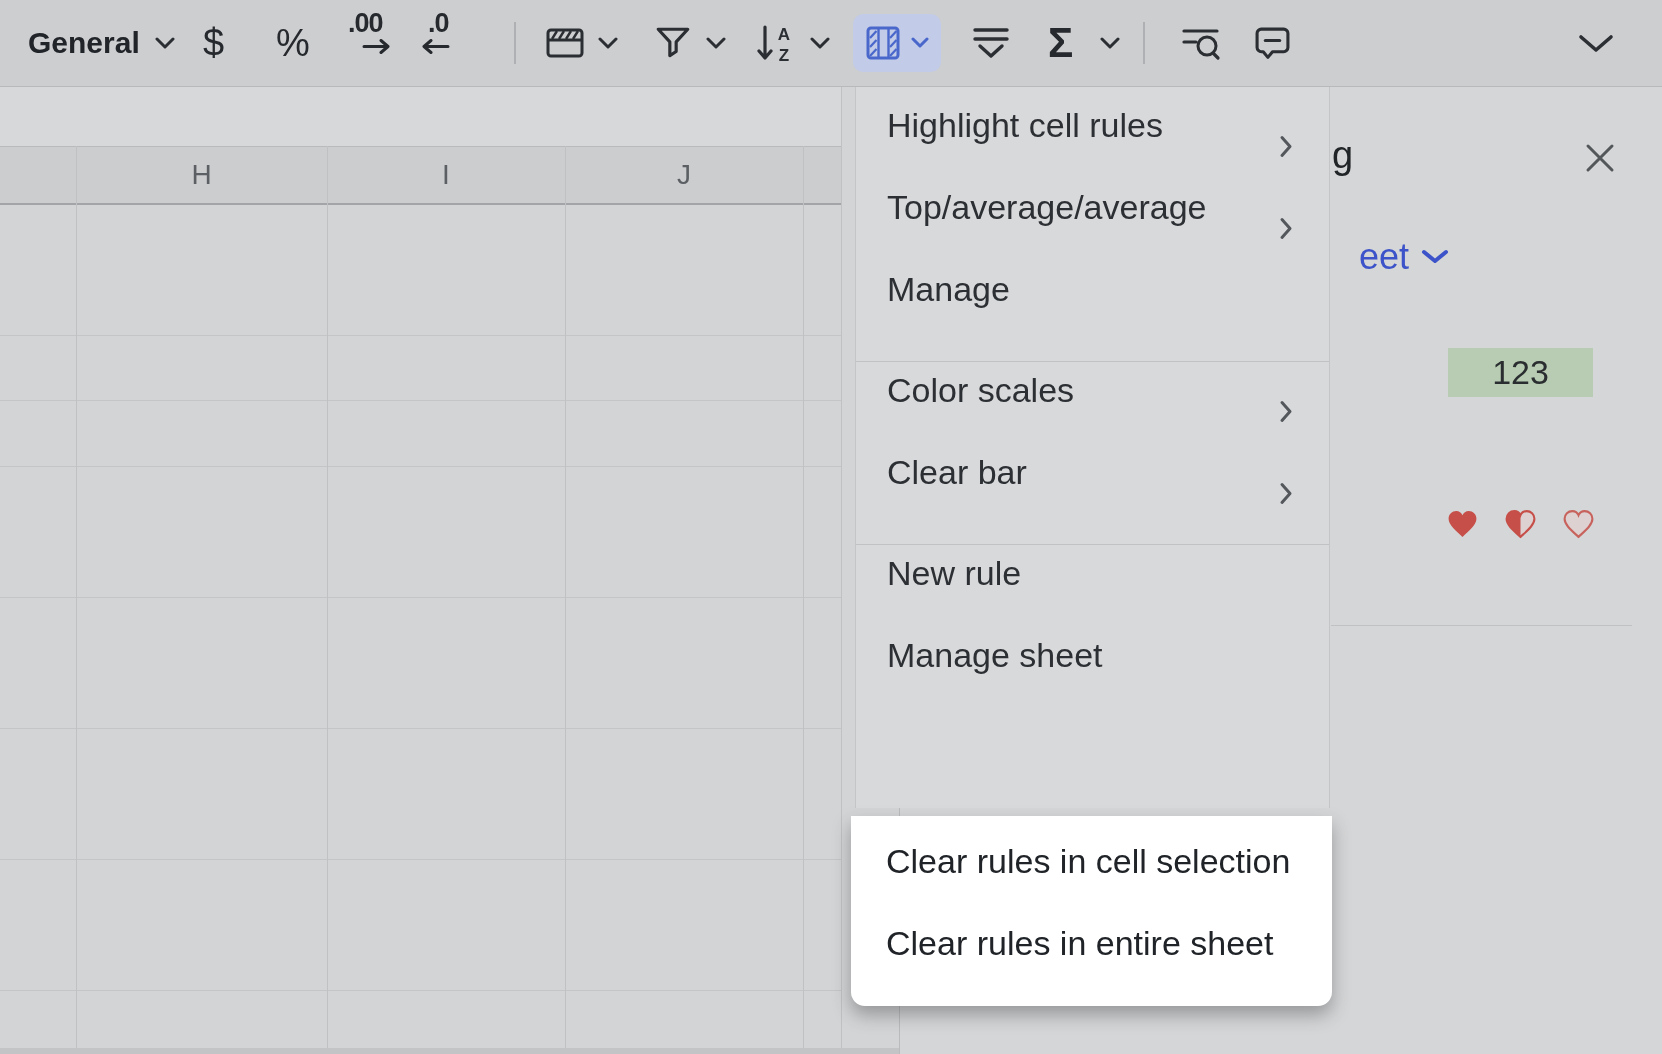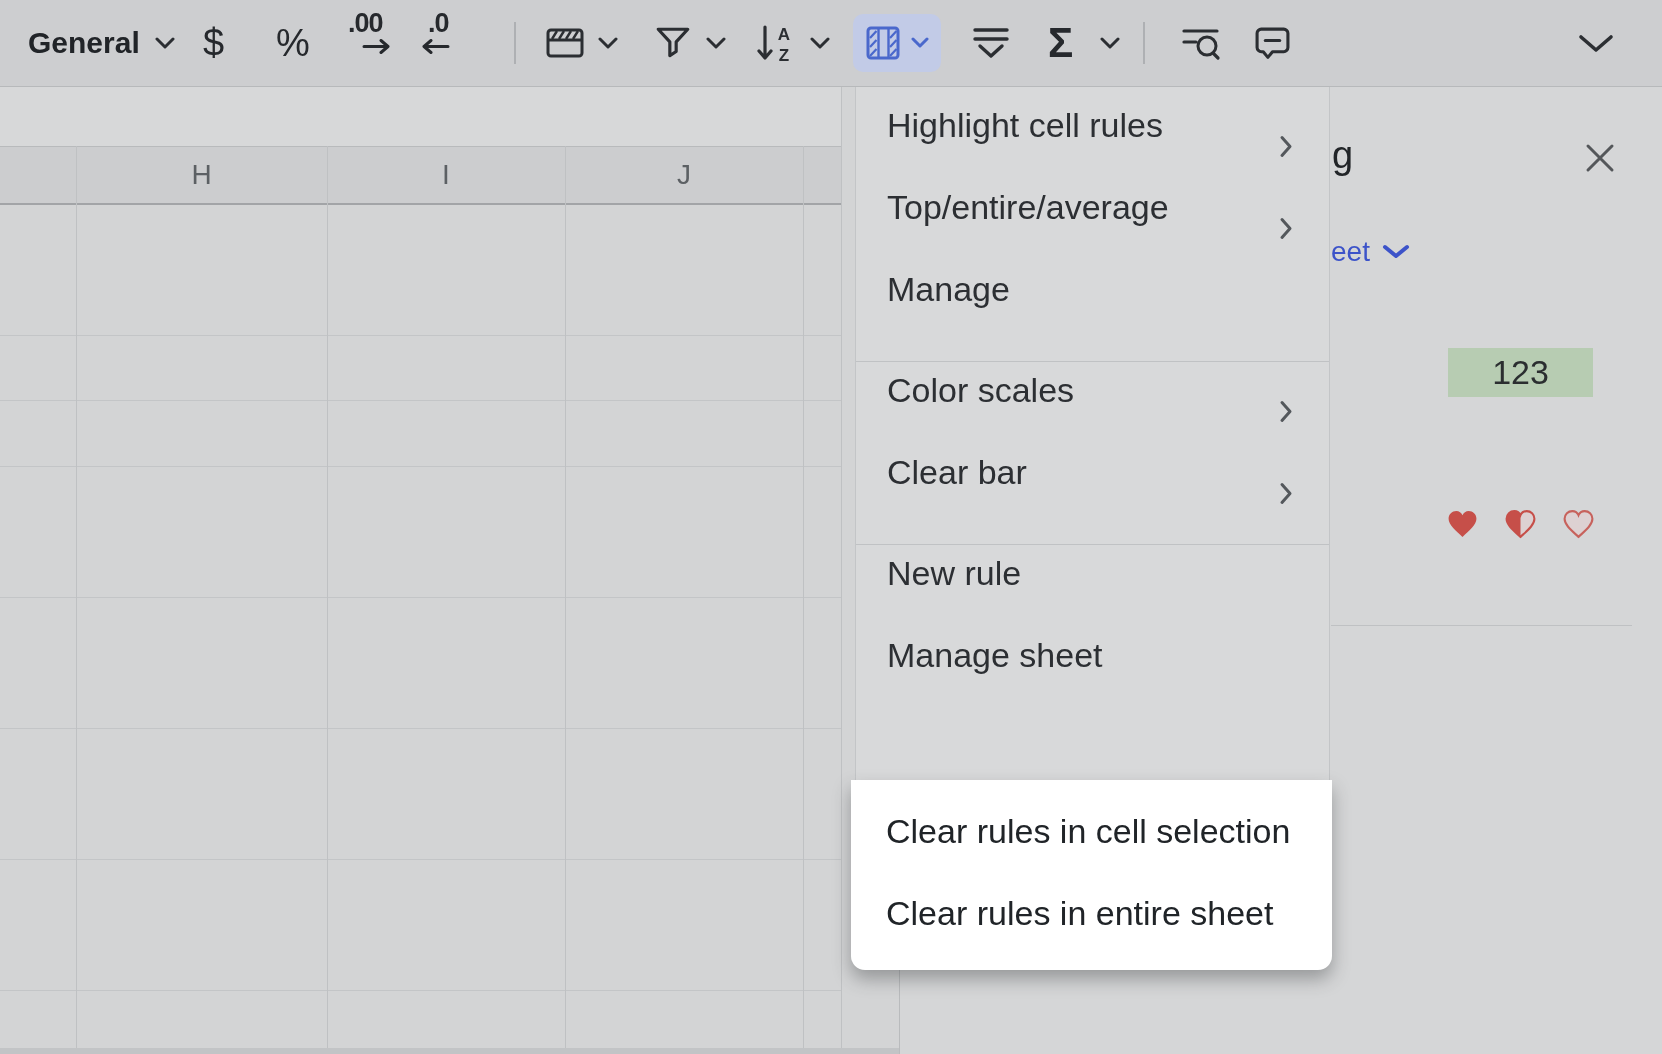--- a/index.html
+++ b/index.html
@@ -30,33 +30,33 @@
     background-image:repeating-linear-gradient(to bottom,transparent 0,transparent 64.5px,#c3c5c7 64.5px,#c3c5c7 65.5px);}
   .vline{position:absolute;top:146px;width:1px;height:902px;background:#bfc1c3;z-index:2;}
   .scroll-gutter{position:absolute;left:841px;top:86px;width:58px;height:962px;background:#d3d4d5;border-left:1px solid #bfc1c3;z-index:1;}
   .bottom-strip{position:absolute;left:0;top:1048px;width:899px;height:6px;background:#c2c4c6;z-index:2;}
 
   
   .panel{position:absolute;left:899px;top:86px;width:763px;height:968px;background:#d5d6d7;border-left:1px solid #b9bbbd;box-sizing:border-box;z-index:3;}
   .panel-title-frag{position:absolute;left:432px;top:48px;font-size:38px;color:#222528;}
   .close-btn{position:absolute;left:680px;top:52px;width:40px;height:40px;display:flex;align-items:center;justify-content:center;cursor:pointer;color:#54575a;}
   .range-row{position:absolute;left:431px;top:150px;display:flex;align-items:center;gap:12px;color:var(--accent-blue);cursor:pointer;}
-  .range-frag{font-size:28px;font-weight:500;}
+  .range-frag{font-size:36px;font-weight:500;padding-left:28px;}
   .preview-cell{position:absolute;left:548px;top:262px;width:145px;height:49px;background:var(--preview-green);display:flex;align-items:center;justify-content:center;font-size:34px;color:#2b2e30;cursor:pointer;}
   .hearts-row{position:absolute;left:546px;top:423px;width:149px;display:flex;justify-content:space-between;align-items:center;cursor:pointer;}
   .panel-div{position:absolute;left:431px;top:539px;width:301px;height:1px;background:#bfc1c3;}
 
   
   .menu{position:absolute;left:855px;top:86px;width:475px;height:722px;background:#d8d9da;border-left:1px solid #c3c5c7;border-right:1px solid #c3c5c7;box-sizing:border-box;padding-top:20px;z-index:5;}
   .menu-item{position:relative;height:82px;display:flex;padding-left:31px;font-size:34px;color:#2c2f33;cursor:pointer;}
   .menu-item .sub{position:absolute;right:36px;top:50%;transform:translateY(-50%);color:#54585c;}
   .menu-sep{height:1px;background:#c0c2c4;margin:9px 0;}
 
   
-  .white-box{position:absolute;left:851px;top:780px;width:481px;height:190px;background:#ffffff;border-radius:0 0 14px 14px;box-shadow:0 9px 18px rgba(50,53,56,.38);padding-top:10px;box-sizing:border-box;z-index:6;}
+  .white-box{position:absolute;left:851px;top:816px;width:481px;height:190px;background:#ffffff;border-radius:0 0 14px 14px;box-shadow:0 9px 18px rgba(50,53,56,.38);padding-top:4px;box-sizing:border-box;z-index:6;}
   .white-item{height:82px;display:flex;align-items:center;padding-left:35px;font-size:34px;color:#202428;cursor:pointer;}
 </style>
 </head>
 <body>
 
 <div class="stage">
 
   <div class="toolbar">
 
     <div class="tb general">
@@ -236,21 +236,21 @@
   </div>
 
   <div class="menu">
     <div class="menu-item">
       <span>Highlight cell rules</span>
       <span class="sub"><svg width="14" height="24" viewBox="0 0 14 24">
             <path d="M3 3 L11 12 L3 21" fill="none" stroke="currentColor" stroke-width="3" stroke-linecap="round" stroke-linejoin="round"></path>
           </svg></span>
     </div>
     <div class="menu-item">
-      <span>Top/entire/average</span>
+      <span>Top/average/average</span>
       <span class="sub"><svg width="14" height="24" viewBox="0 0 14 24">
             <path d="M3 3 L11 12 L3 21" fill="none" stroke="currentColor" stroke-width="3" stroke-linecap="round" stroke-linejoin="round"></path>
           </svg></span>
     </div>
     <div class="menu-item">
       <span>Manage</span>
     </div>
 
     <div class="menu-sep"></div>
 

